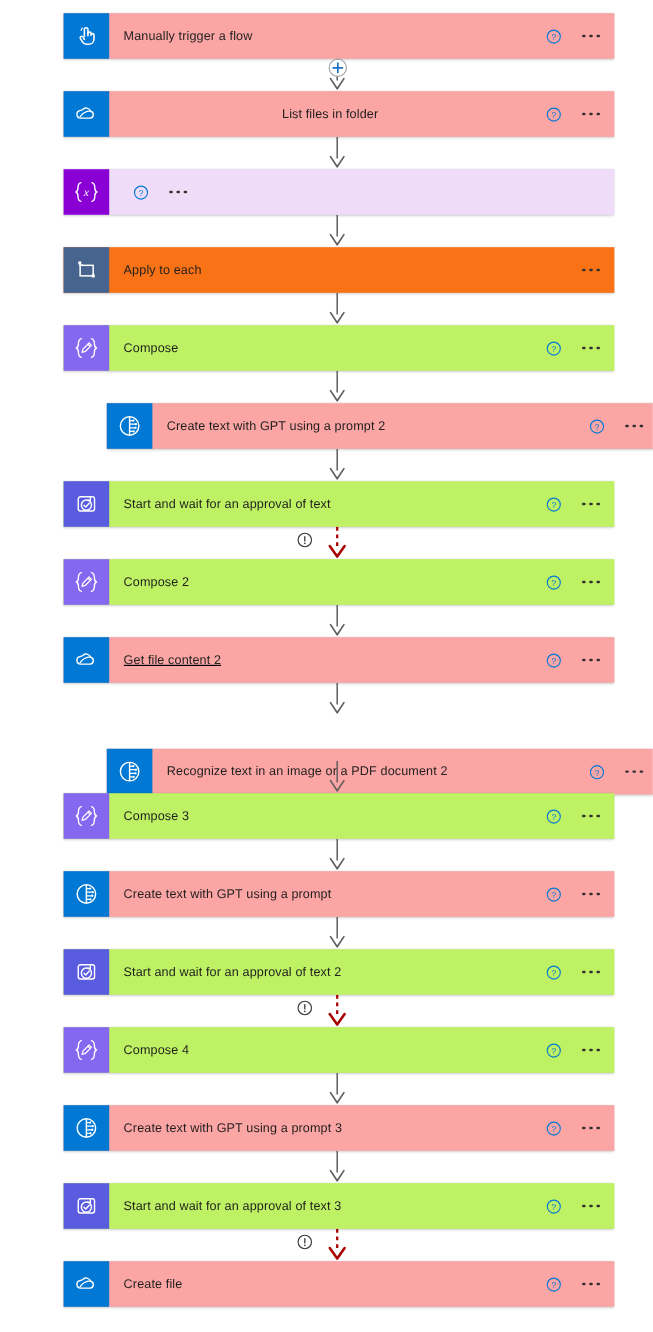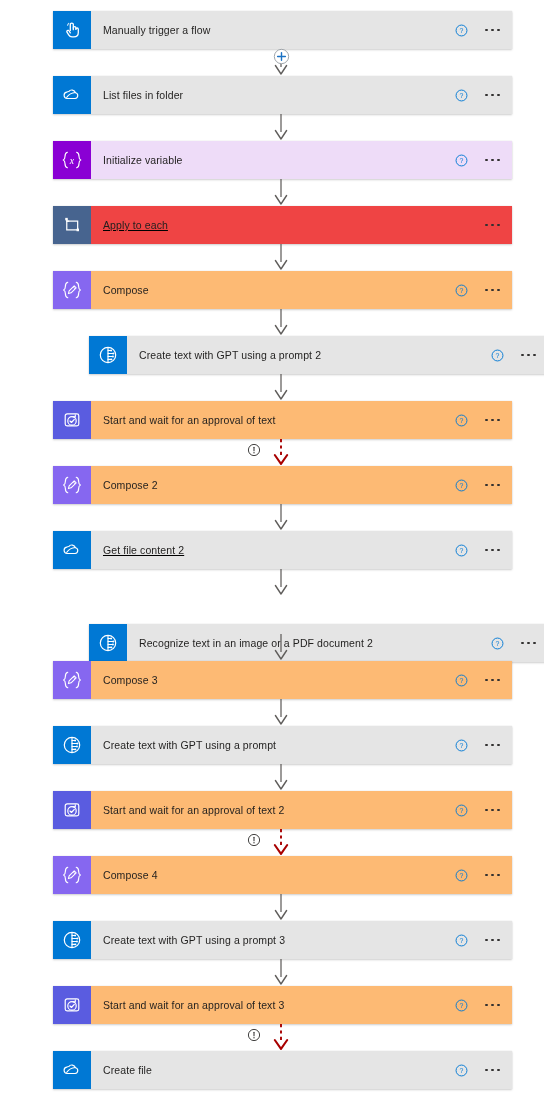--- a/index.html
+++ b/index.html
@@ -75,24 +75,24 @@
     padding: 4px 4px;
   }
   .ellipsis i {
     width: 2.6px; height: 2.6px;
     border-radius: 50%;
     background: #323130;
     display: block;
   }
 
   
-  .bg-blue   { background: #e5e5e5; }
-  .bg-violet { background: #fdba74; }
+  .bg-blue   { background: #fca5a5; }
+  .bg-violet { background: #bef264; }
   .bg-orchid { background: #eedcf8; }
-  .bg-gray   { background: #ef4444; text-decoration: underline; }
+  .bg-gray   { background: #f97316; }
 
   .ic-blue   { background: #0078d4; }
   .ic-purple { background: #8a00d4; }
   .ic-slate  { background: #47648f; }
   .ic-lilac  { background: #8667f0; }
   .ic-peri   { background: #5a5ce0; }
 
   
   .conn {
     position: absolute;
@@ -153,21 +153,21 @@
     <path d="M281 0 L281 18" stroke="#605e5c" stroke-width="1.25" fill="none"></path>
     <path d="M275.4 16.5 L281 25 L286.6 16.5" fill="none" stroke="#605e5c" stroke-width="1.4" stroke-linecap="round" stroke-linejoin="round"></path>
   </svg>
       <span class="plus-badge">
         <svg width="17" height="17" viewBox="0 0 18 18">
     <circle cx="9" cy="9" r="7.6" fill="#ffffff" stroke="#9aa0a6" stroke-width="1"></circle>
     <path d="M9 4.9v8.2M4.9 9h8.2" stroke="#1b72c4" stroke-width="1.5" stroke-linecap="round"></path>
   </svg>
       </span>
     </div>
-    <div class="node bg-blue" style="top: 76px;">
+    <div class="node bg-blue" style="top: 76px; text-align: center;">
     <div class="node-icon ic-blue">
         <svg width="22" height="22" viewBox="0 0 24 24">
         <path d="M8.4 8.2a4.3 4.3 0 0 1 7.4 1.3 3.2 3.2 0 0 1-.4 6.3H6.6a3.5 3.5 0 0 1-.5-6.9 4.3 4.3 0 0 1 2.3-.7z" fill="none" stroke="white" stroke-width="1.25" stroke-linejoin="round"></path>
         <path d="M6.2 14.6c2.2-3.2 5.6-5.2 9.5-5.4" fill="none" stroke="white" stroke-width="1.1" stroke-linecap="round"></path>
       </svg>
       </div>
     <div class="node-body">
       <span class="node-title">List files in folder</span>
       <span class="node-actions">
           <span class="help-btn">
@@ -192,21 +192,20 @@
     </div>
     <div class="node bg-orchid" style="top: 141px;">
     <div class="node-icon ic-purple">
         <svg width="24" height="22" viewBox="0 0 26 22">
         <path d="M8 2.6C5.7 3.2 5.4 4.6 5.4 7.2c0 2-.6 3.3-1.9 3.8 1.3.5 1.9 1.8 1.9 3.8 0 2.6.3 4 2.6 4.6" fill="none" stroke="white" stroke-width="1.25" stroke-linecap="round" stroke-linejoin="round"></path>
         <path d="M18 2.6c2.3.6 2.6 2 2.6 4.6 0 2 .6 3.3 1.9 3.8-1.3.5-1.9 1.8-1.9 3.8 0 2.6-.3 4-2.6 4.6" fill="none" stroke="white" stroke-width="1.25" stroke-linecap="round" stroke-linejoin="round"></path>
         <text x="13" y="15" font-family="'Liberation Serif', serif" font-style="italic" font-size="10.5" fill="white" text-anchor="middle">x</text>
       </svg>
       </div>
     <div class="node-body">
-      <span class="node-title">Initialize variable</span>
       <span class="node-actions">
           <span class="help-btn">
             <svg class="help-icon" viewBox="0 0 16 16">
     <circle cx="8" cy="8" r="6.7" fill="none" stroke="#0078d4" stroke-width="1.15"></circle>
     <text x="8" y="11.4" font-family="'Liberation Sans', sans-serif" font-size="8.6" fill="#0078d4" text-anchor="middle">?</text>
   </svg>
           </span>
           <span class="ellipsis">
             <i></i>
             <i></i>

